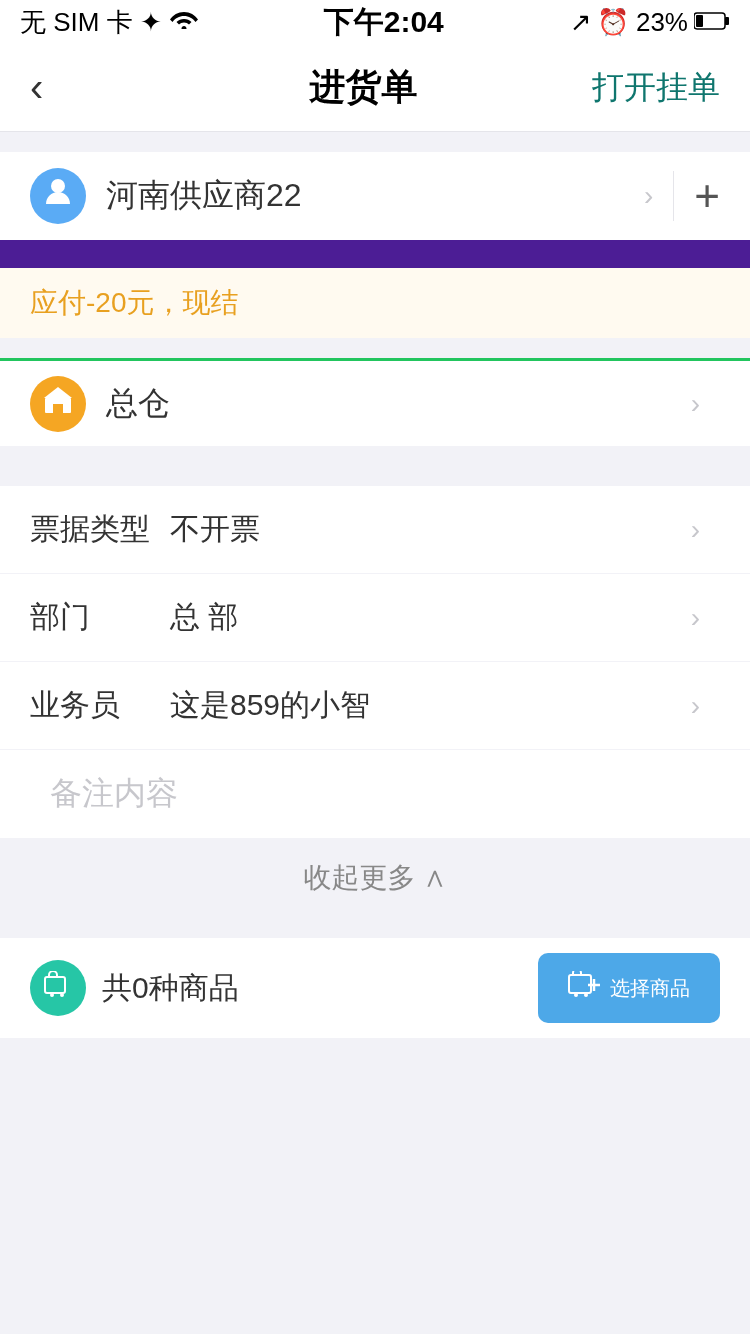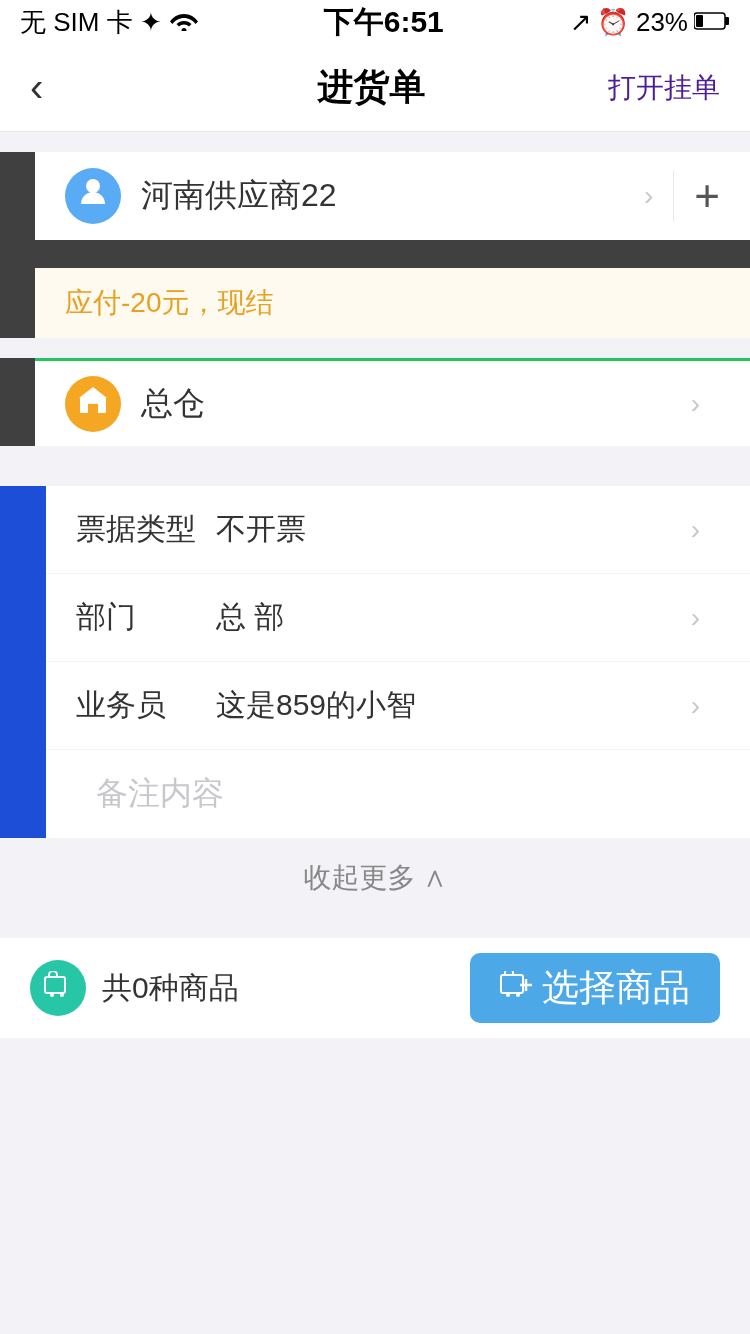--- a/index.html
+++ b/index.html
@@ -18,21 +18,20 @@
       height: 44px;
       background: #fff;
       display: flex;
       align-items: center;
       justify-content: space-between;
       padding: 0 20px;
       font-size: 28px;
     }
     .status-left {
       display: flex;
-      align-items: center;
       gap: 8px;
       font-size: 26px;
       color: #000;
     }
     .status-center {
       font-size: 30px;
       font-weight: 600;
       color: #000;
     }
     .status-right {
@@ -60,36 +59,35 @@
       cursor: pointer;
       width: 60px;
     }
     .nav-title {
       font-size: 36px;
       font-weight: 600;
       color: #000;
       margin-left: 45px;
     }
     .nav-action {
-      font-size: 28px;
-      color: #4c1d95;
+      font-size: 32px;
+      color: #0f766e;
       cursor: pointer;
     }
 
     
     .section-gap {
       height: 20px;
       background: #f2f2f7;
     }
 
     
     .card-section {
-      background: #404040;
+      background: #4c1d95;
       margin-bottom: 0;
-      padding-left: 35px;
     }
 
     
     .supplier-row {
       display: flex;
       align-items: center;
       padding: 0 30px;
       height: 88px;
       background: #fff;
     }
@@ -164,21 +162,20 @@
     .warehouse-name {
       flex: 1;
       font-size: 32px;
       color: #333;
     }
 
     
     .form-section {
       background: #1d4ed8;
       margin-top: 20px;
-      padding-left: 46px;
     }
     .form-row {
       display: flex;
       align-items: center;
       padding: 0 30px;
       min-height: 88px;
       background: #fff;
       border-bottom: 1px solid #f2f2f7;
     }
     .form-row:last-child {
@@ -250,21 +247,21 @@
       font-size: 30px;
       color: #333;
     }
     .select-product-btn {
       background: #4da8e8;
       color: #fff;
       border: none;
       border-radius: 10px;
       padding: 0 30px;
       height: 70px;
-      font-size: 37px;
+      font-size: 20px;
       display: flex;
       align-items: center;
       gap: 10px;
       cursor: pointer;
     }
     .btn-icon {
       font-size: 28px;
     }
 
     
@@ -278,21 +275,21 @@
 
 <div class="status-bar">
   <div class="status-left">
     <span>无 SIM 卡 ✦</span>
     <span>
       <svg width="28" height="22" viewBox="0 0 28 22">
           <path d="M14 5C8 5 3 8 0 12.5l2.5 2.5C5 11.5 9.2 9 14 9s9 2.5 11.5 6l2.5-2.5C25 8 20 5 14 5zm0 7c-3 0-5.5 1.2-7.5 3l2.5 2.5c1.3-1.3 3-2 5-2s3.7.7 5 2l2.5-2.5C19.5 13.2 17 12 14 12zm0 7c-1.4 0-2.5 1.1-2.5 2.5S12.6 24 14 24s2.5-1.1 2.5-2.5S15.4 19 14 19z" fill="#000"></path>
         </svg>
     </span>
   </div>
-  <div class="status-center">下午6:51</div>
+  <div class="status-center">下午2:04</div>
   <div class="status-right">
     <span>↗</span>
     <span>⏰</span>
     <span>23%</span>
     <span>
       <svg width="36" height="20" viewBox="0 0 36 20">
           <rect x="0" y="2" width="31" height="16" rx="3" ry="3" fill="none" stroke="#000" stroke-width="1.5"></rect>
           <rect x="31" y="6" width="4" height="8" rx="1" ry="1" fill="#000"></rect>
           <rect x="2" y="4" width="7" height="12" rx="1" fill="#000"></rect>
         </svg>

